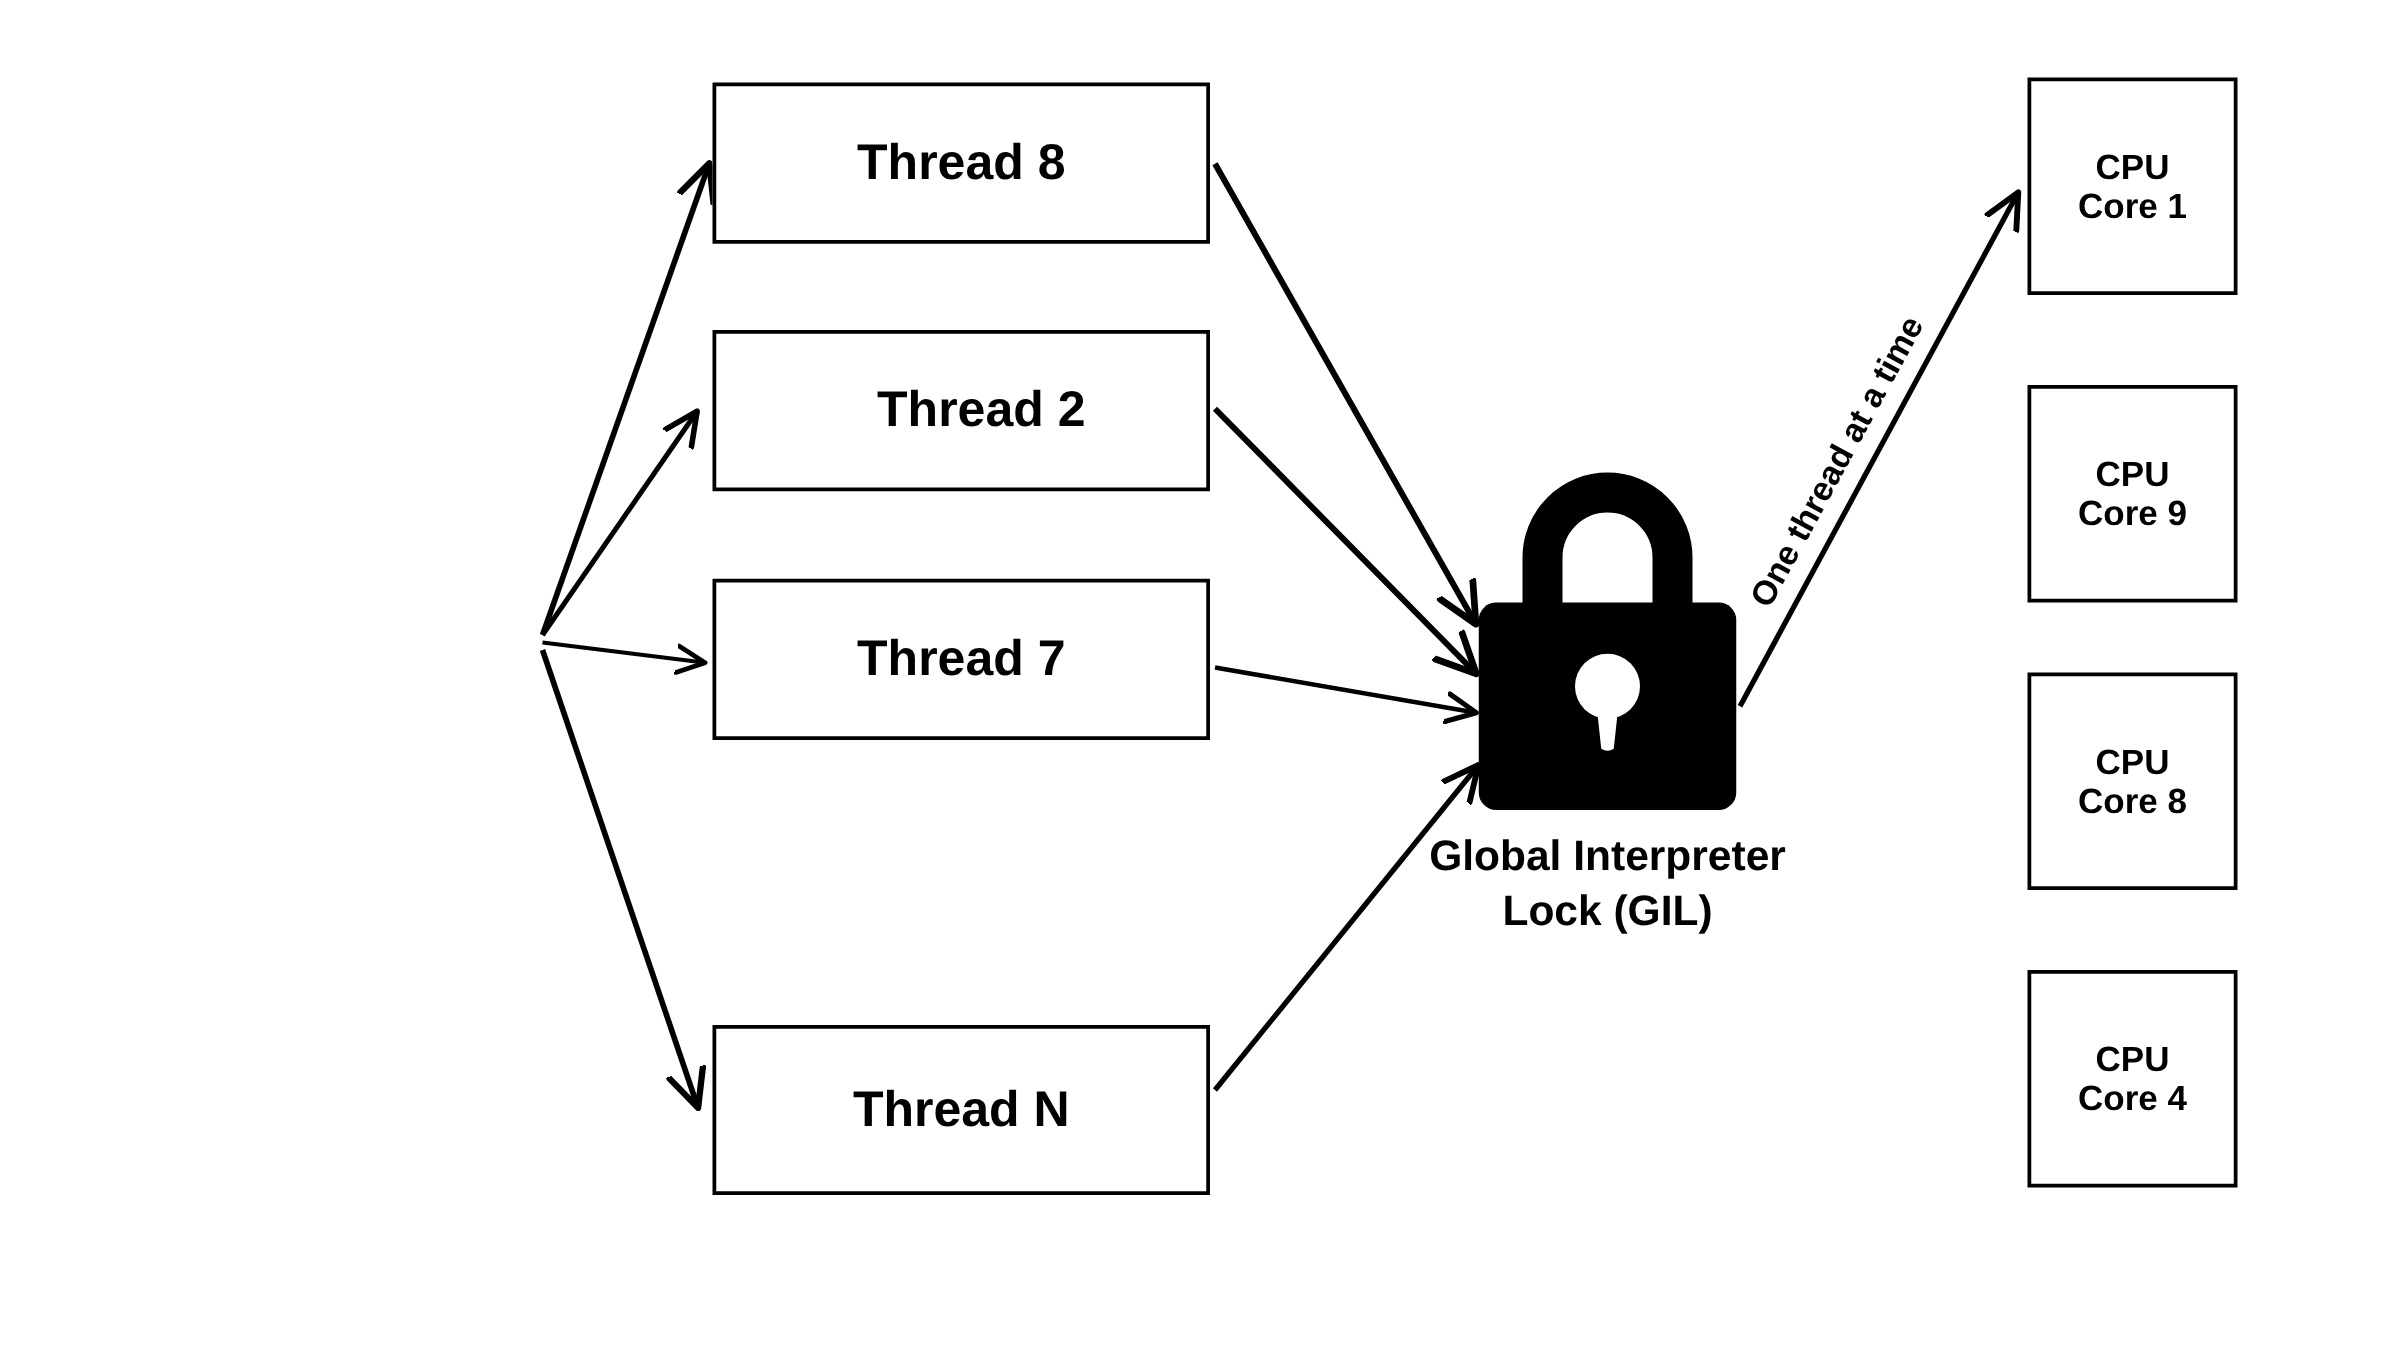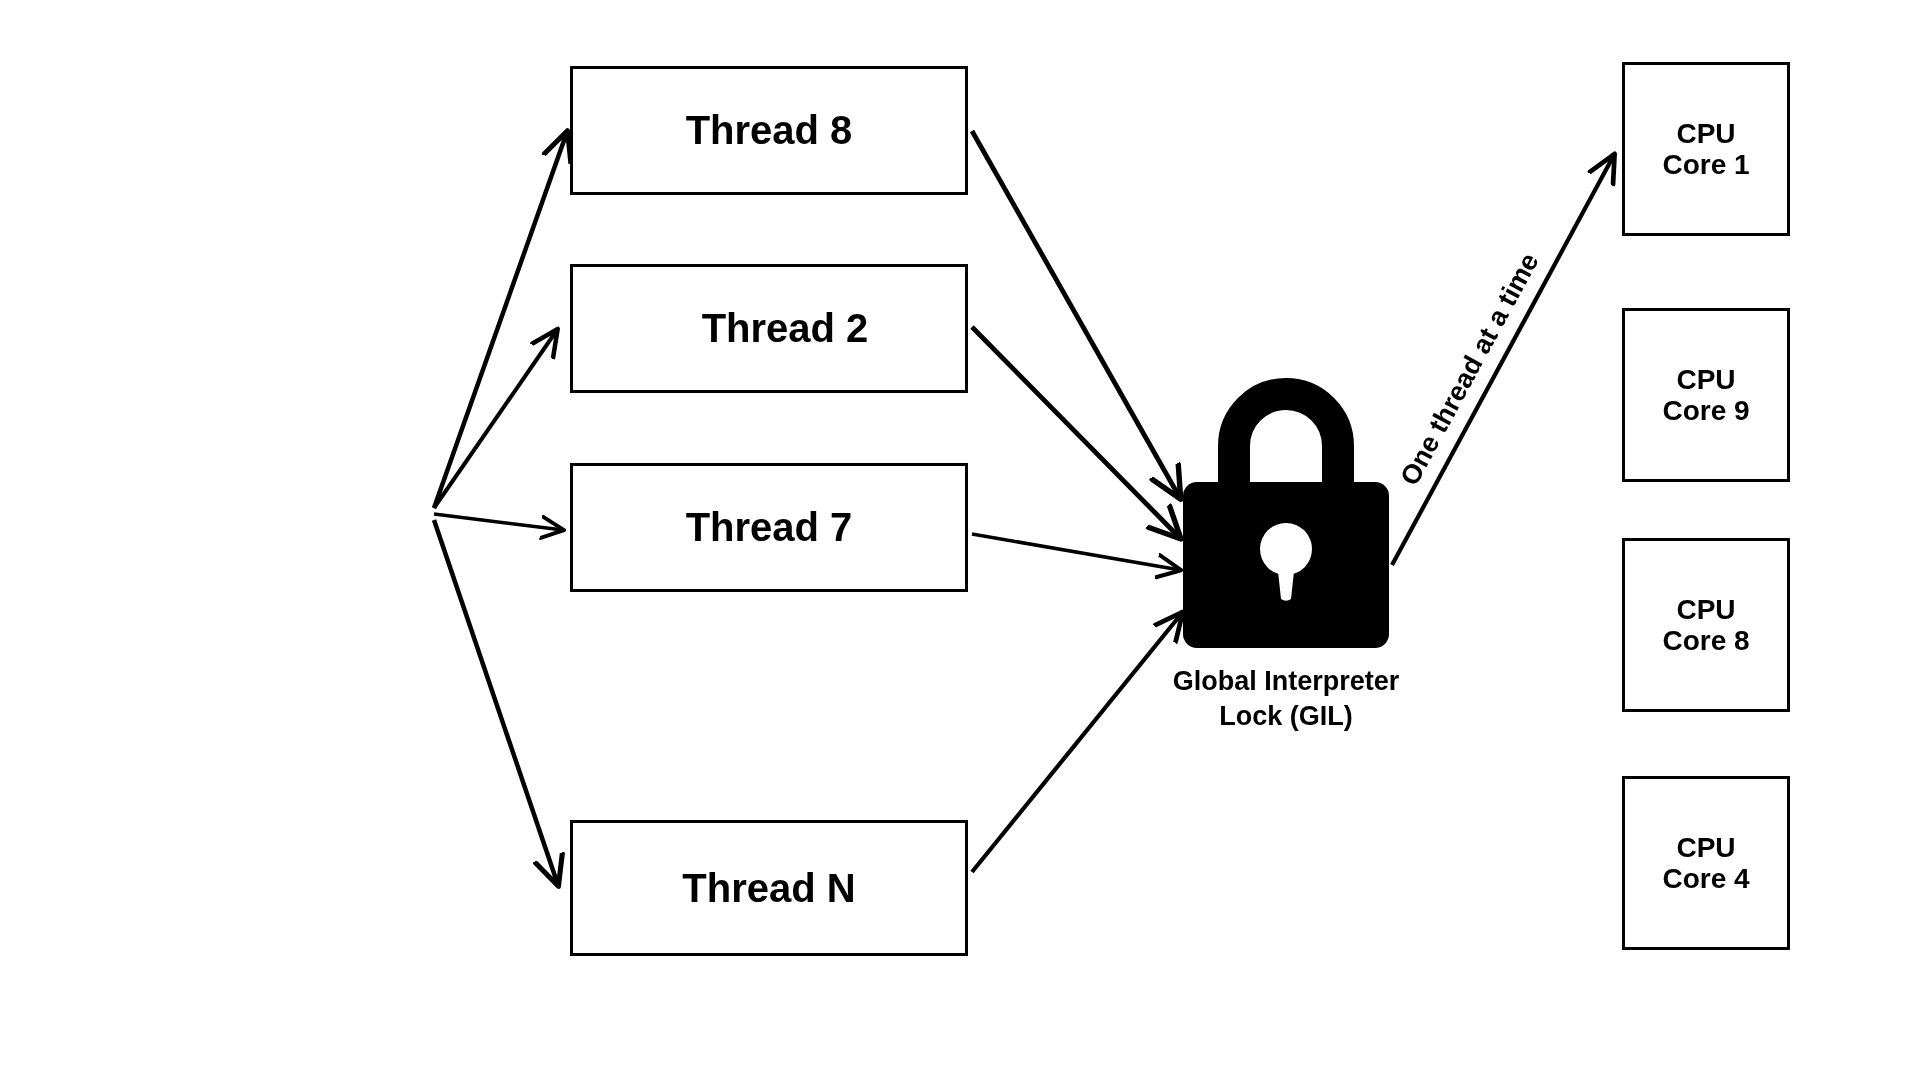--- a/index.html
+++ b/index.html
@@ -66,21 +66,21 @@
   
   .lock-wrap {
     position: absolute;
     z-index: 4;
   }
   .lock-label {
     position: absolute;
     z-index: 4;
     text-align: center;
     font-weight: bold;
-    font-size: 27px;
+    font-size: 34px;
     line-height: 1.28;
     color: #000000;
     white-space: nowrap;
   }
 
   
   .edge-label {
     position: absolute;
     z-index: 5;
     font-weight: bold;

